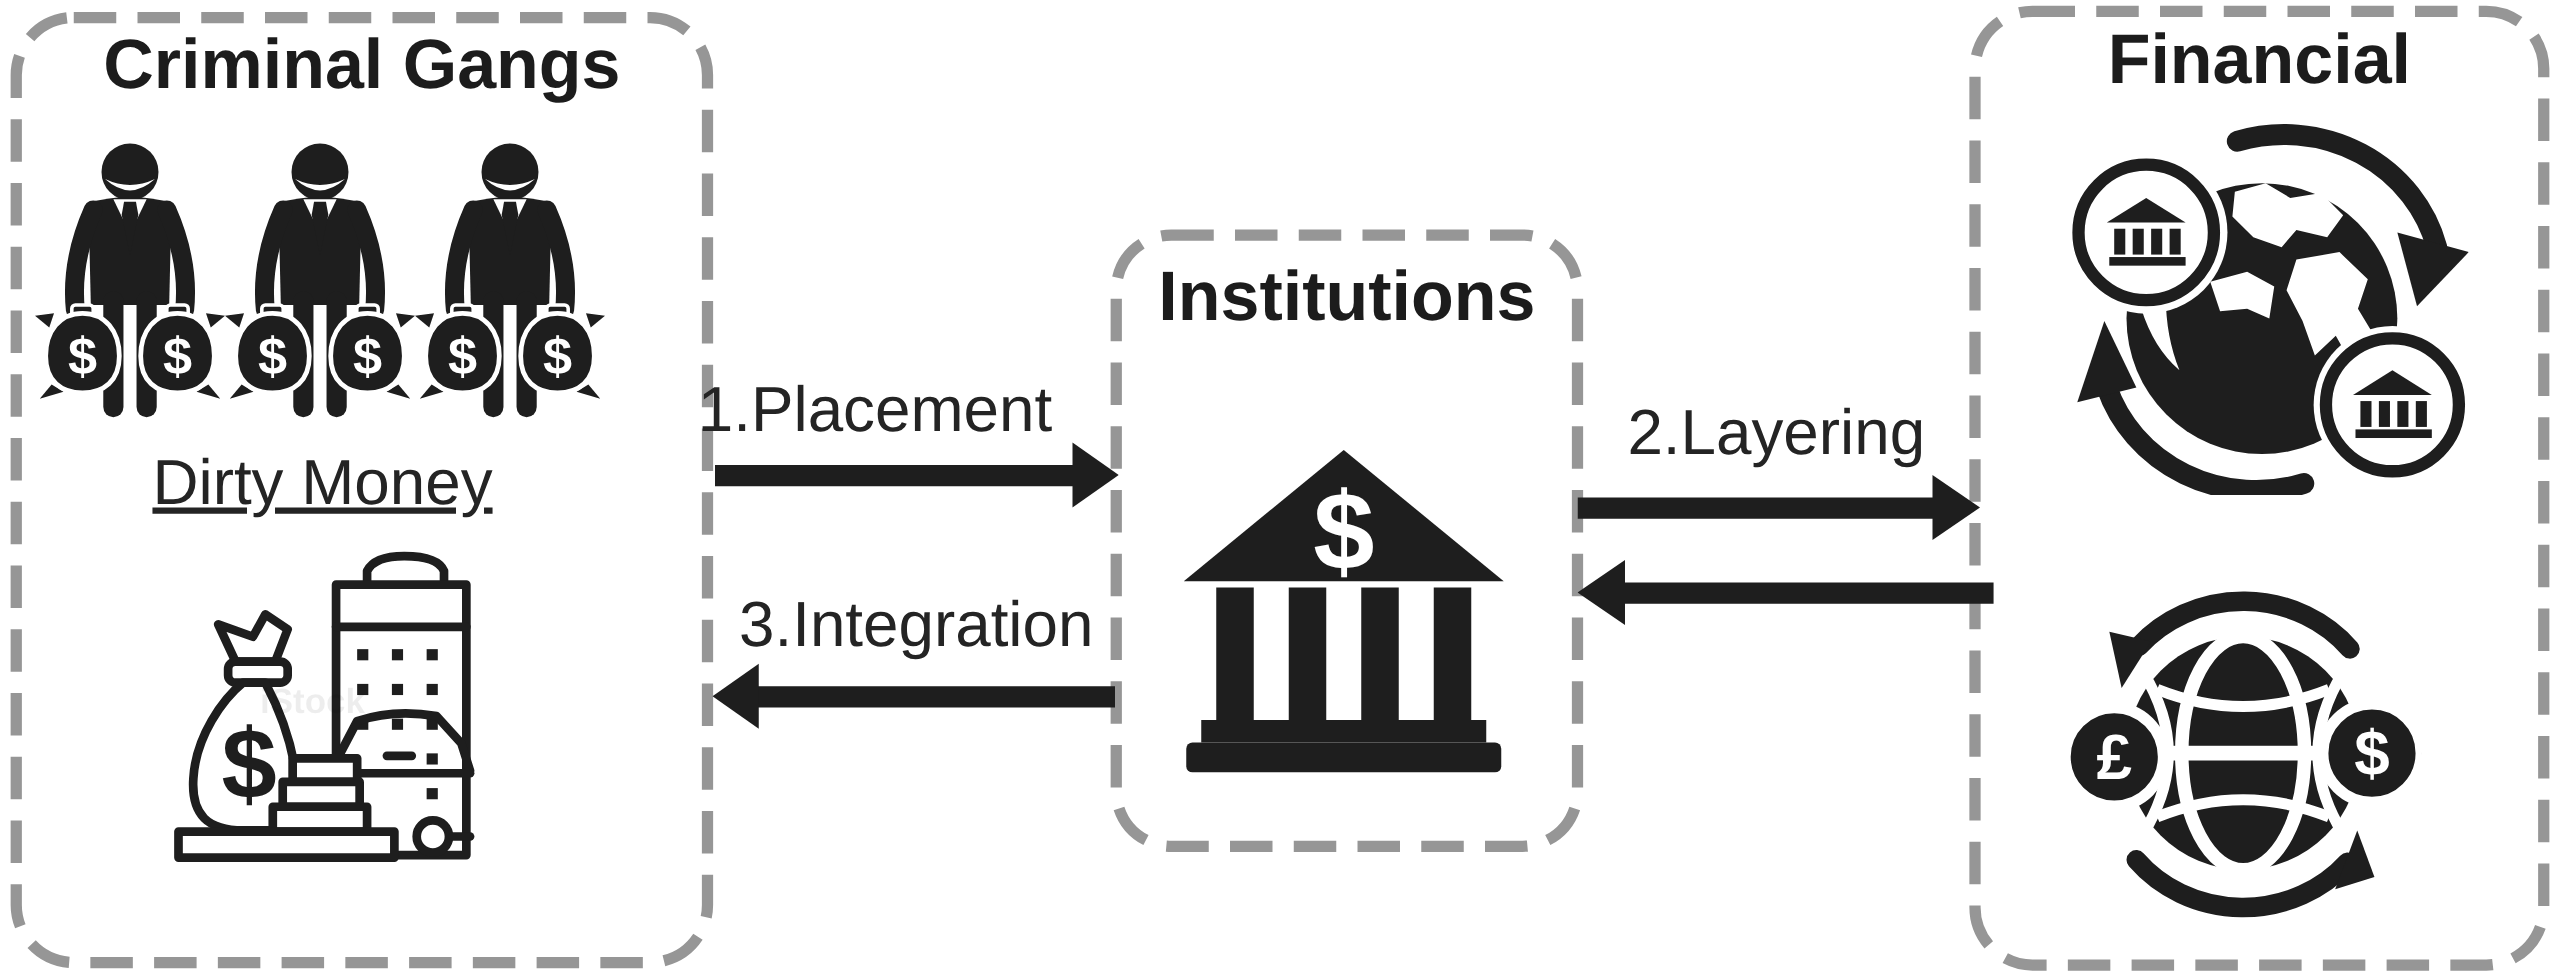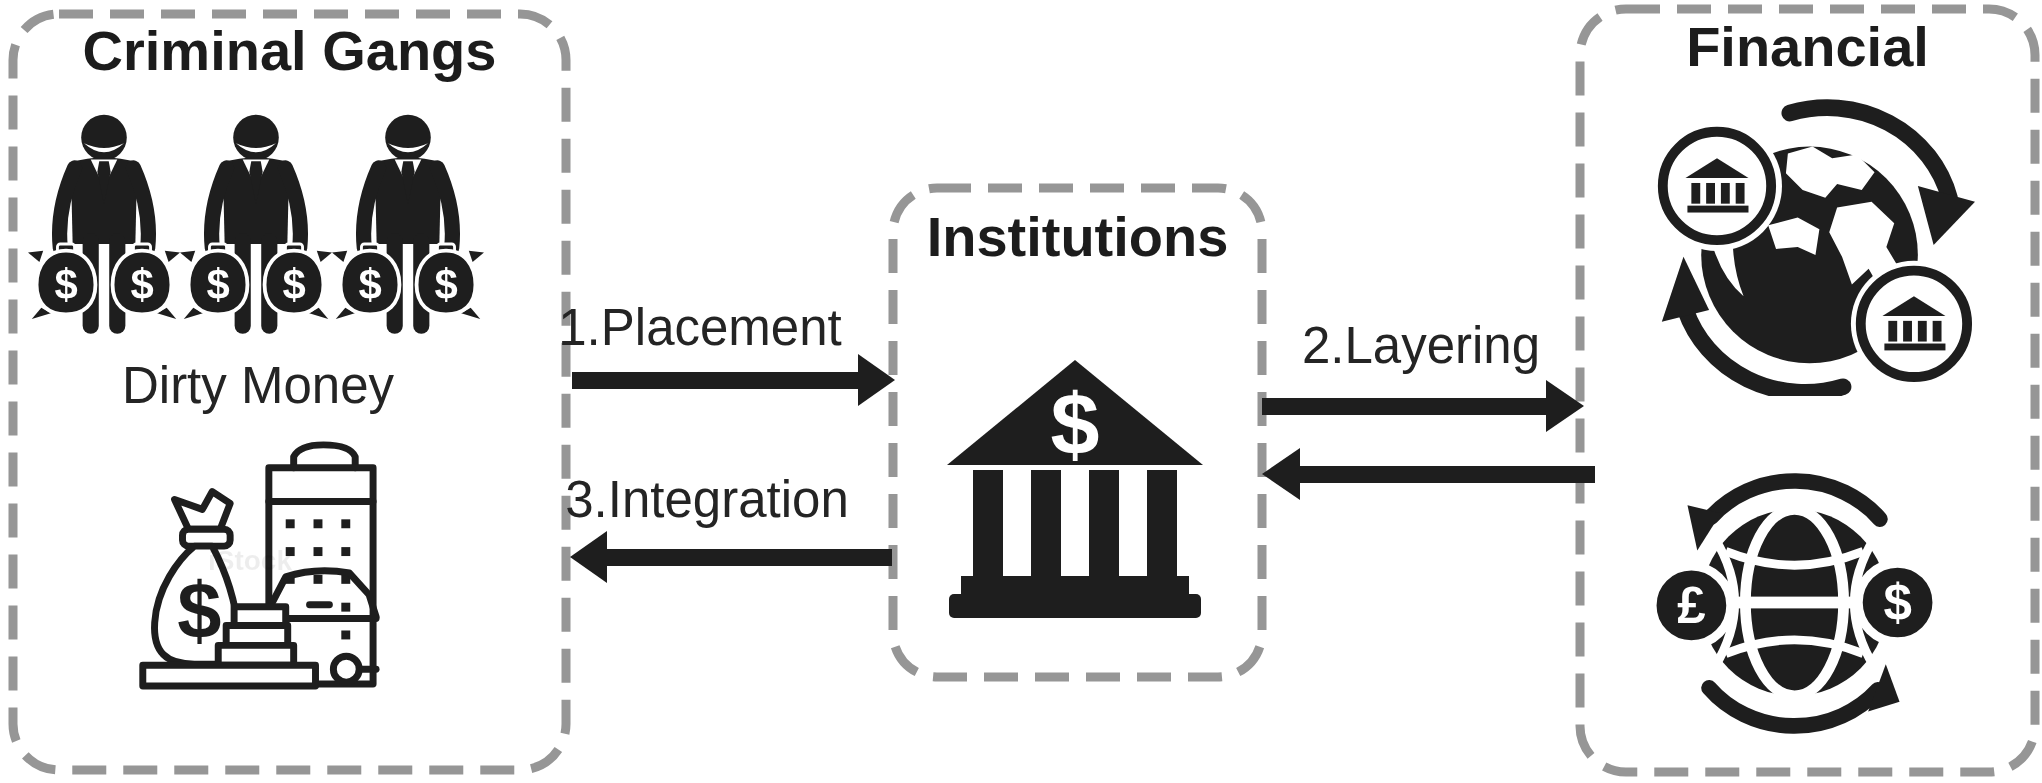--- a/index.html
+++ b/index.html
@@ -17,20 +17,21 @@
     font-size:56px;
     text-align:center;
     color:#1c1c1c;
     letter-spacing:0px;
     line-height:1.05;
   }
   .label{
     font-size:51px;
     text-align:center;
     color:#242424;
+    text-decoration:underline;
   }
   .arrow-label{
     font-size:51px;
     text-align:center;
     color:#242424;
     white-space:nowrap;
   }
   .watermark{
     font-size:28px;
     color:rgba(0,0,0,0.07);
@@ -266,21 +267,21 @@
     </g>
   </svg>
 
   <div class="abs arrow-label" style="left:540px;top:298px;width:320px;">1.Placement</div>
 
   <svg class="abs" style="left:570px;top:352px;" width="325" height="56" viewBox="0 0 325 56">
     <rect x="2" y="20" width="290" height="17" fill="#1e1e1e"></rect>
     <polygon points="288,2 325,28 288,54" fill="#1e1e1e"></polygon>
   </svg>
 
-  <div class="abs arrow-label" style="left:547px;top:470px;width:320px;">3.Integration</div>
+  <div class="abs arrow-label" style="left:573px;top:470px;width:320px;">3.Integration</div>
 
   <svg class="abs" style="left:570px;top:529px;" width="322" height="56" viewBox="0 0 322 56">
     <rect x="30" y="20" width="292" height="17" fill="#1e1e1e"></rect>
     <polygon points="37,2 0,28 37,54" fill="#1e1e1e"></polygon>
   </svg>
 
   <div class="abs arrow-label" style="left:1262px;top:316px;width:318px;text-align:center;">2.Layering</div>
 
   <svg class="abs" style="left:1262px;top:378px;" width="322" height="56" viewBox="0 0 322 56">
     <rect x="0" y="20" width="288" height="17" fill="#1e1e1e"></rect>

